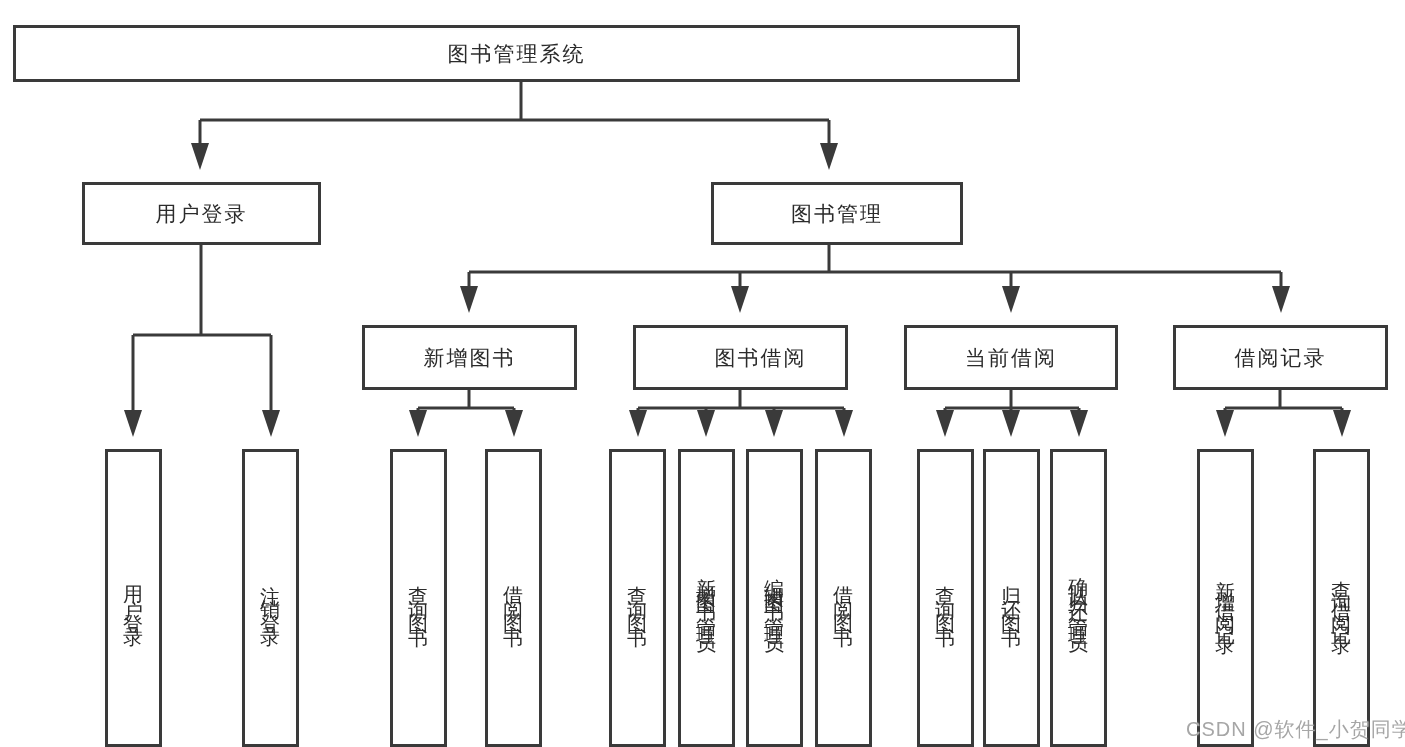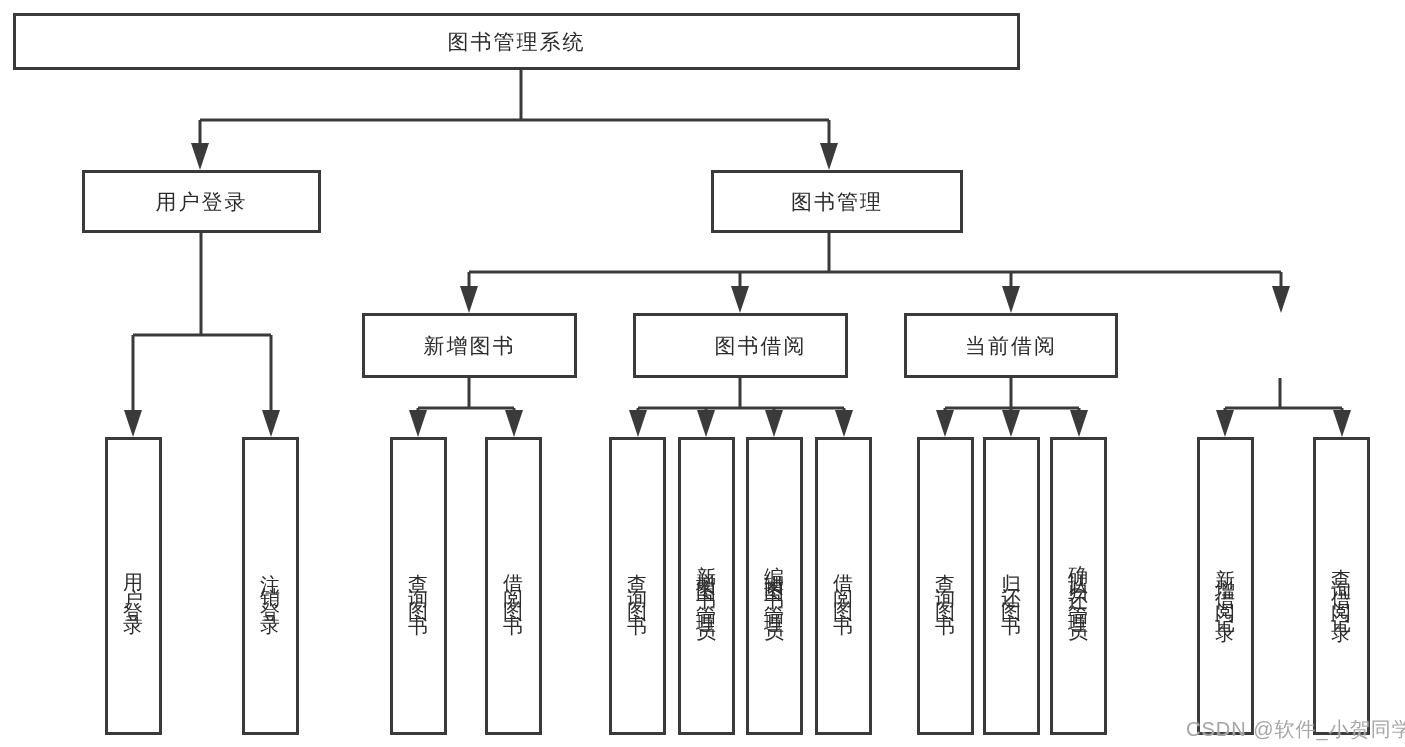--- a/index.html
+++ b/index.html
@@ -19,20 +19,21 @@
   }
   .node {
     position: absolute;
     box-sizing: border-box;
     border: 3px solid #3a3a3a;
     background: #ffffff;
     display: flex;
     align-items: center;
     justify-content: center;
     color: #2b2b2b;
+    margin-top: 12px;
   }
   .h-node { font-size: 21px; letter-spacing: 2px; white-space: nowrap; }
   .leaf  { top: 437px; height: 298px; width: 57px; }
   .leaf .vlabel {
     writing-mode: vertical-lr;
     text-orientation: mixed;
     font-size: 20px;
     line-height: 1;
     letter-spacing: 14px;
     margin: auto;
@@ -124,20 +125,23 @@
 
   <div class="node h-node" style="left:362px; top:313px; width:215px; height:65px;">
     <span>新增图书</span>
   </div>
   <div class="node h-node" style="left:633px; top:313px; width:215px; height:65px;padding-left:40px;">
     <span>图书借阅</span>
   </div>
   <div class="node h-node" style="left:904px; top:313px; width:214px; height:65px;">
     <span>当前借阅</span>
   </div>
+  <div class="node h-node" style="left:1173px; top:313px; width:215px; height:65px;">
+    <span>借阅记录</span>
+  </div>
 
   <div class="node leaf" style="left:105px;">
     <span class="vlabel">用户登录</span>
   </div>
   <div class="node leaf" style="left:242px;">
     <span class="vlabel">注销登录</span>
   </div>
 
   <div class="node leaf" style="left:390px;">
     <span class="vlabel">查询图书</span>

